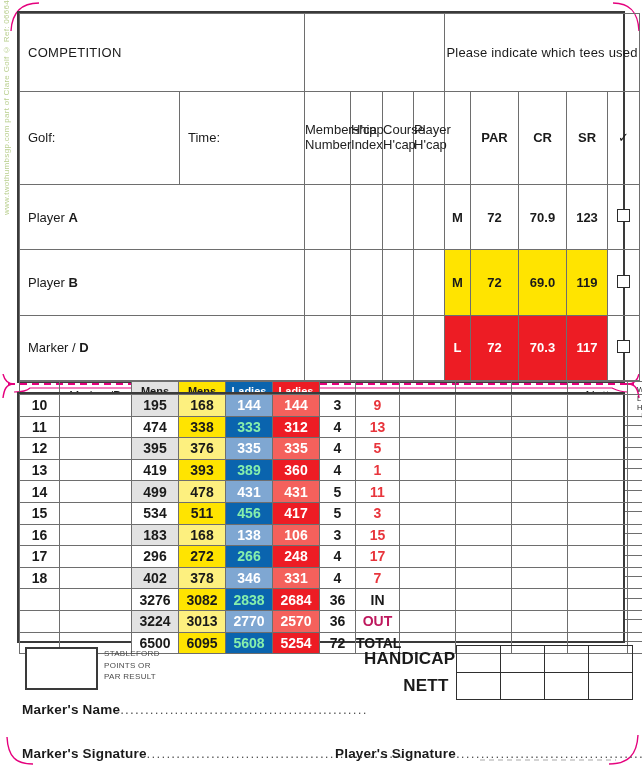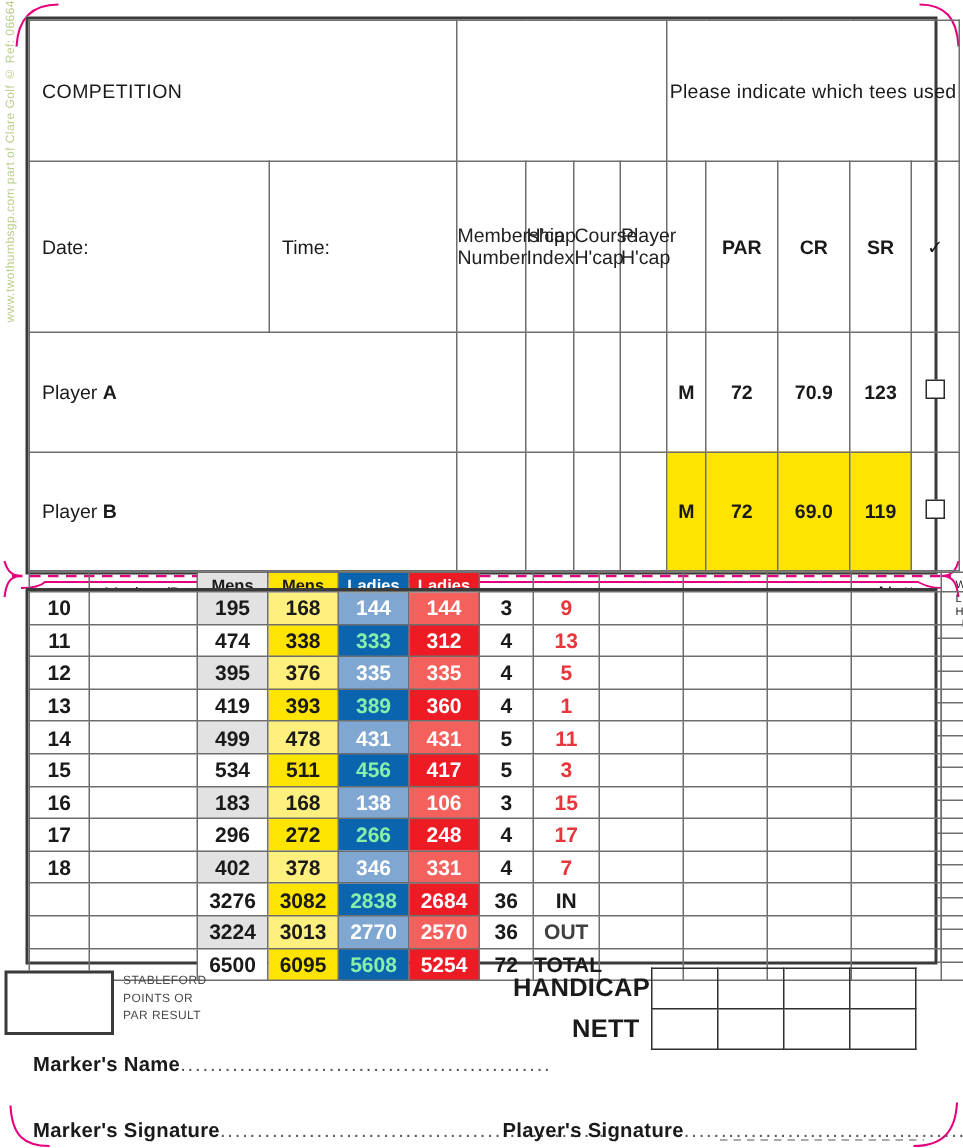--- a/index.html
+++ b/index.html
@@ -76,24 +76,24 @@
   .w-odd  { background:#e2e2e2; color:#1a1a1a; }
   .w-even { background:#ffffff; color:#1a1a1a; }
   .y-odd  { background:#fdf07f; color:#1a1a1a; }
   .y-even { background:#ffe400; color:#1a1a1a; }
   .b-odd  { background:#7fa7d2; color:#ffffff; }
   .b-even { background:#0a64ae; color:#86efac; }
   .r-odd  { background:#f4615c; color:#ffffff; }
   .r-even { background:#ed1c24; color:#ffffff; }
 
   .tot-lbl { font-size:12.5px; font-weight:bold;text-align:center; }
-  .tot-out { font-size:12.5px; font-weight:bold; color:#404040; }
+  .tot-out { font-size:12.5px; font-weight:bold; color:#be185d; }
 
   
-  #bottom-extra { position:absolute; left:2px; top:645px; width:608px; height:120px; }
+  #bottom-extra { position:absolute; left:24px; top:645px; width:608px; height:120px; }
   #sf-box { position:absolute; left:1px; top:2px; width:73px; height:43px;
             border:2px solid #3a3a3a; background:#fff; }
   #sf-txt { position:absolute; left:80px; top:3px; font-size:8px; line-height:1.45;
             color:#4a4a4a; letter-spacing:.3px; }
   #hc-tbl { position:absolute; left:340px; top:0px; width:268px; }
   #hc-tbl td { height:27px; }
   .hc-lbl { border:none !important; text-align:right; padding-right:7px;
             font-size:17px; font-weight:bold; letter-spacing:.2px; }
   .hc-cell { border:1.5px solid #2f2f2f; }
 
@@ -163,21 +163,21 @@
         <col style="width:41px">
         <col style="width:32px">
     </colgroup>
     <tbody>
       <tr style="height:25px">
         <td class="h-comp" colspan="2">COMPETITION</td>
         <td colspan="4"></td>
         <td colspan="5" class="h-tees">Please indicate which tees used</td>
       </tr>
       <tr style="height:29px">
-        <td class="h-lbl">Date:</td>
+        <td class="h-lbl">Golf:</td>
         <td class="h-lbl">Time:</td>
         <td class="h-tiny">
           <div>Membership</div>
           <div>Number</div>
         </td>
         <td class="h-tiny">
           <div>H'cap</div>
           <div>Index</div>
         </td>
         <td class="h-tiny">
@@ -211,20 +211,32 @@
         <tr class="row-y" style="height: 21px;">
           <td class="pname" colspan="2">Player <b>B</b></td>
           <td></td>
           <td></td>
           <td></td>
           <td></td>
           <td class="teec">M</td>
           <td class="teec">72</td>
           <td class="teec">69.0</td>
           <td class="teec">119</td>
+          <td><span class="tbox"></span></td>
+        </tr>
+        <tr class="row-r" style="height: 21px;">
+          <td class="pname" colspan="2">Marker / <b>D</b></td>
+          <td></td>
+          <td></td>
+          <td></td>
+          <td></td>
+          <td class="teec">L</td>
+          <td class="teec">72</td>
+          <td class="teec">70.3</td>
+          <td class="teec">117</td>
           <td><span class="tbox"></span></td>
         </tr>
       </tbody>
   </table>
 
   <table class="sc" id="sc-front">
     <colgroup>
       <col style="width:40px">
         <col style="width:72px">
         <col style="width:47px">

